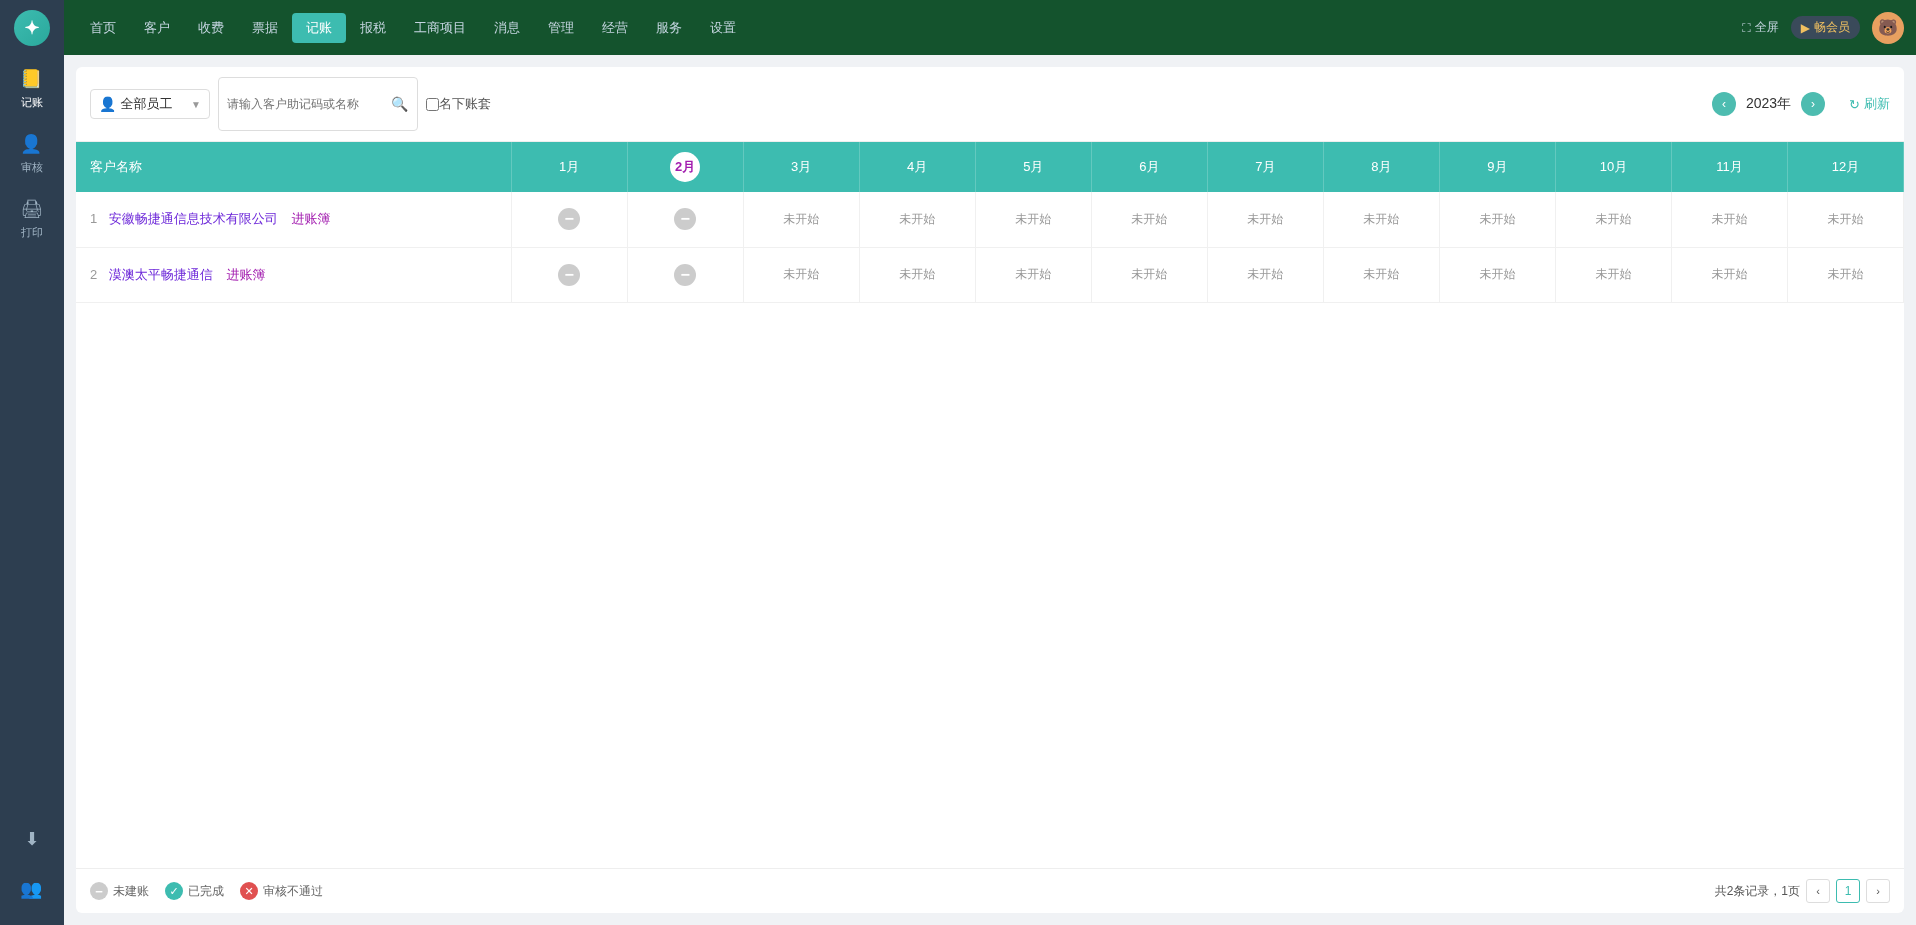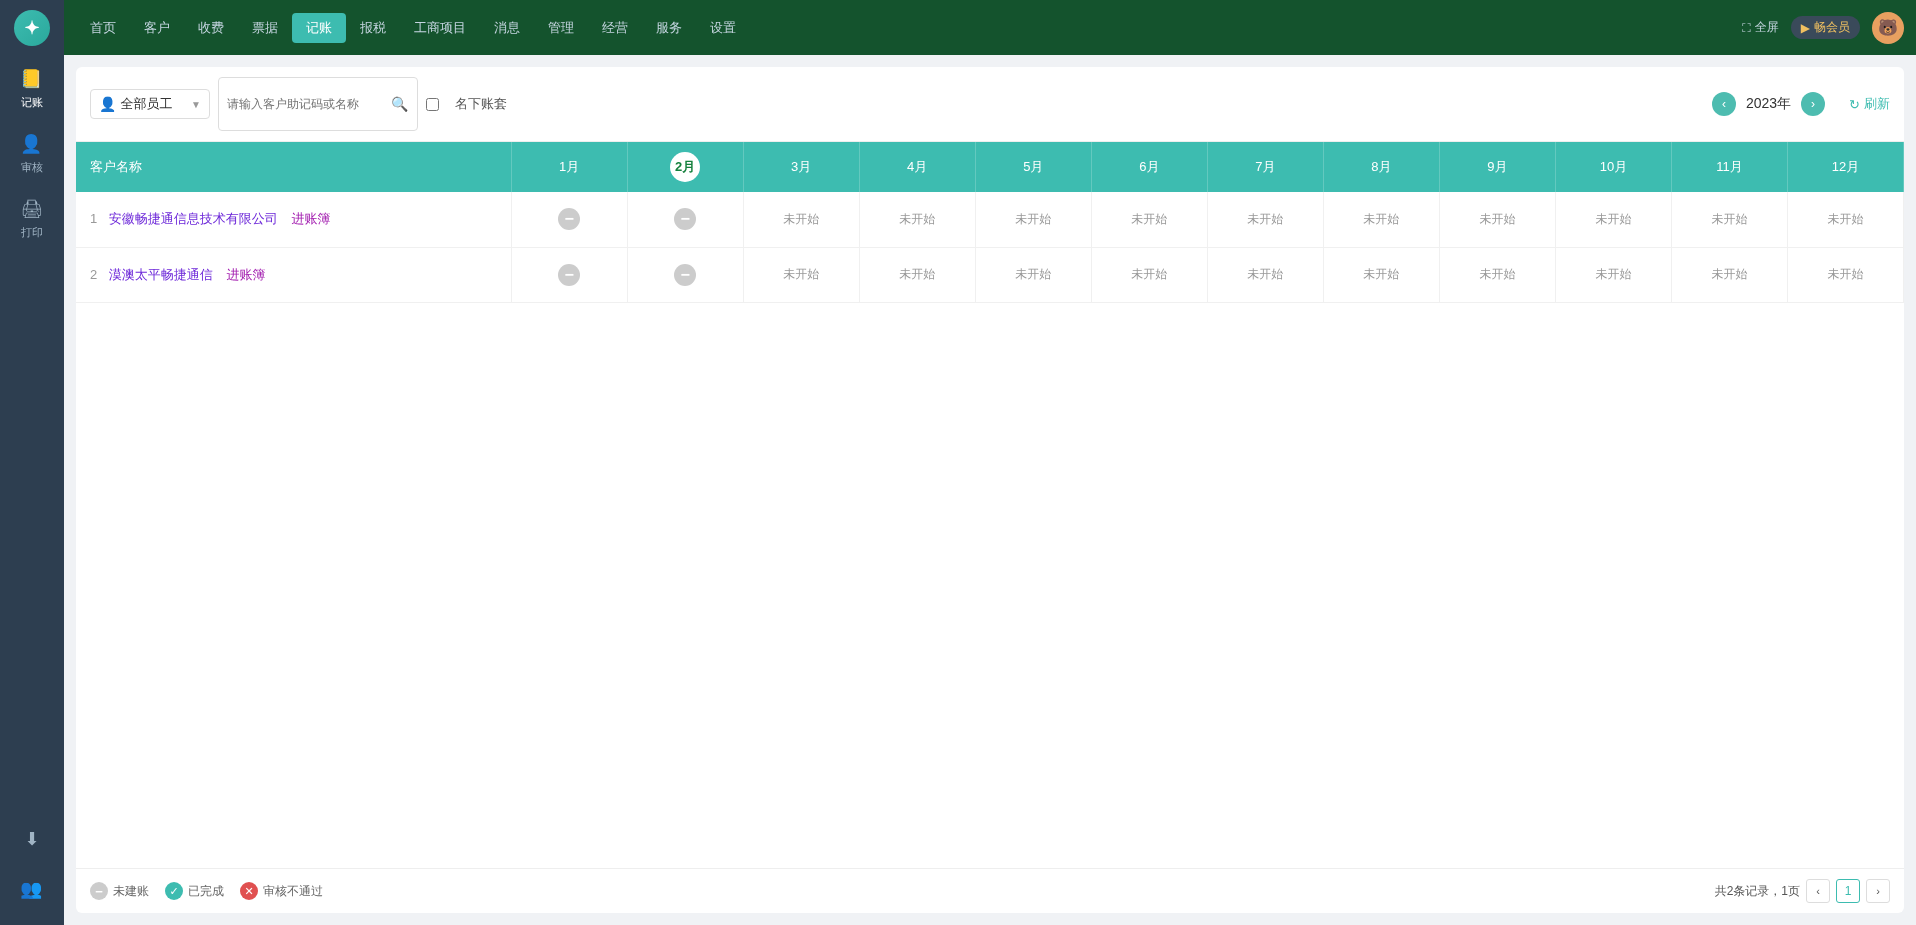--- a/index.html
+++ b/index.html
@@ -203,21 +203,21 @@
       background: none;
       border: none;
       cursor: pointer;
       color: #999;
       font-size: 14px;
       padding: 0;
     }
     .checkbox-wrap {
       display: flex;
       align-items: center;
-      gap: 16px;
+      gap: 0;
       cursor: pointer;
       font-size: 13px;
       color: #555;
     }
     .checkbox-wrap input { cursor: pointer; }
     .year-nav {
       display: flex;
       align-items: center;
       gap: 10px;
       margin-left: auto;
@@ -272,21 +272,21 @@
     thead th:first-child {
       text-align: left;
       padding-left: 14px;
     }
     .month-circle {
       display: inline-flex;
       width: 30px;
       height: 30px;
       border-radius: 50%;
       background: #fff;
-      color: #15803d;
+      color: #a21caf;
       align-items: center;
       justify-content: center;
       font-size: 13px;
       font-weight: 600;
       text-align: center;
     }
     tbody tr {
       border-bottom: 1px solid #f0f0f0;
     }
     tbody td {

